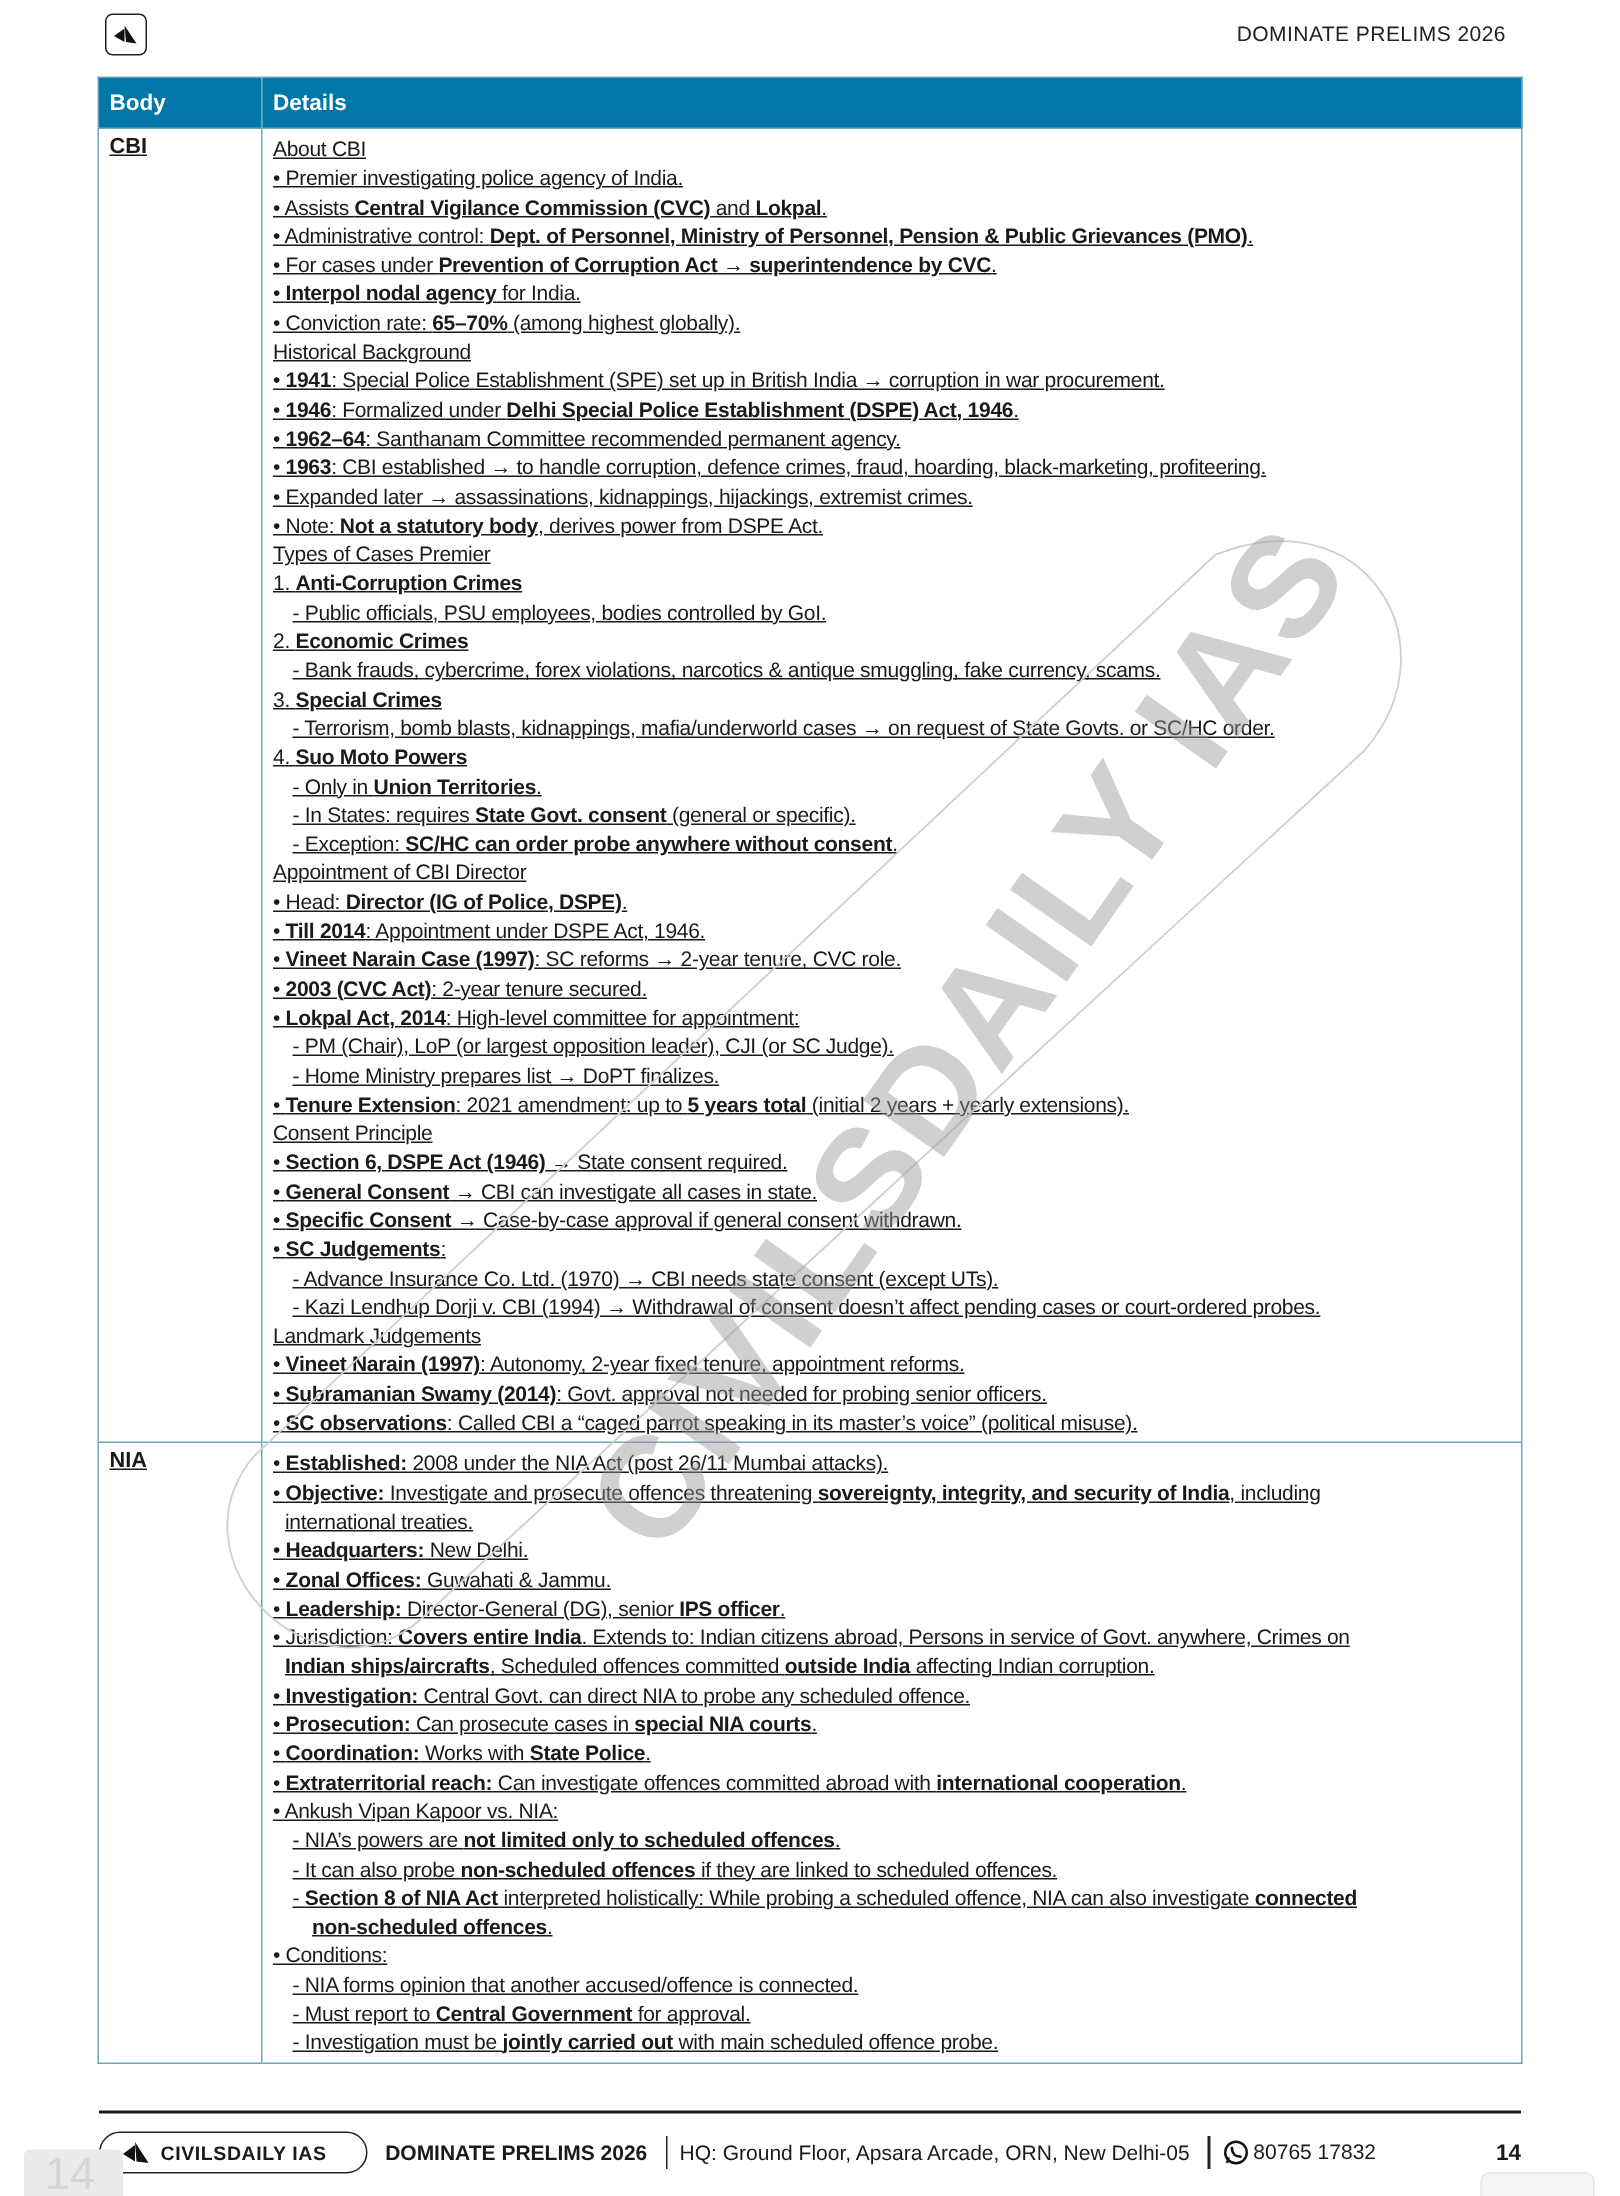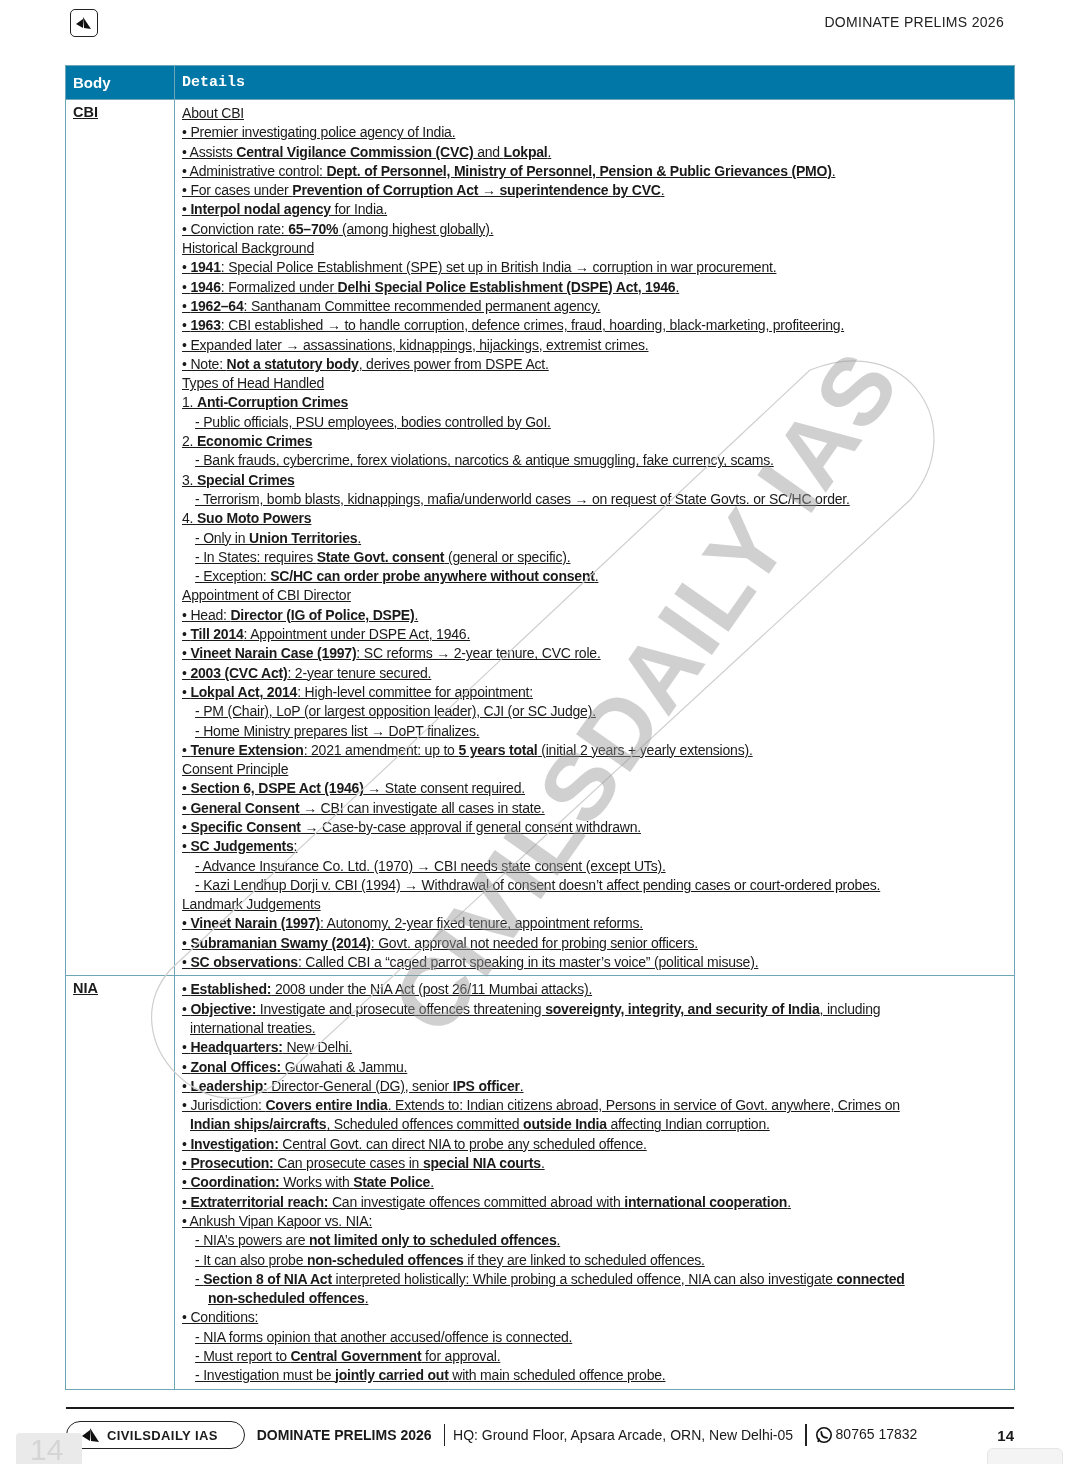--- a/index.html
+++ b/index.html
@@ -7,23 +7,23 @@
     body { position: relative; font-family: "Liberation Sans", sans-serif; color: #1a1a1a; }
 
     
     .page-header { position: absolute; left: 70px; top: 8px; width: 940px; height: 30px; display: flex; align-items: center; }
     .logo-box { width: 28px; height: 28px; border: 1.5px solid #222; border-radius: 5px; display: flex; align-items: center; justify-content: center; margin-right: 14px; }
     .header-title { font-size: 14px; letter-spacing: 0.1px; color: #222; }
     .header-title b { font-weight: 700; }
     .header-right { position: absolute; right: 6px; top: 6px; font-size: 14px; color: #222; letter-spacing: 0.3px; }
 
     
-    .notes-table { position: absolute; left: 65px; top: 65px; width: 950px; border: 1.5px solid #6fa6b7; border-collapse: collapse; }
+    .notes-table { position: absolute; left: 65px; top: 51px; width: 950px; border: 1.5px solid #6fa6b7; border-collapse: collapse; }
     .notes-table th { background: #0077a6; color: #fff; font-weight: 700; font-size: 15px; text-align: left; height: 34px; padding: 0 7px; border-right: 1.5px solid #6fa6b7; }
-    .notes-table th:last-child { border-right: none; font-family: Liberation Mono, monospace; }
+    .notes-table th:last-child { border-right: none; }
     .notes-table td { vertical-align: top; border-top: 1.5px solid #6fa6b7; border-right: 1.5px solid #6fa6b7; text-decoration: underline; }
     .notes-table td:last-child { border-right: none; margin-left: 36px; }
     .col-body { width: 109px; padding: 4px 7px; font-weight: 700; font-size: 14.5px; }
     .col-details { padding: 4px 7px 3px 7px; }
     .line { font-size: 14px; line-height: 19.3px; white-space: nowrap; letter-spacing: -0.2px; }
     .line.sub { padding-left: 13px; }
     .line.cont { padding-left: 8px; }
     .line.sub.cont { padding-left: 26px; }
     .line .b { font-weight: 700; }
 
@@ -75,21 +75,21 @@
           <div class="line"><span>• For cases under </span><span class="b">Prevention of Corruption Act → superintendence by CVC</span><span>.</span></div>
           <div class="line"><span>• </span><span class="b">Interpol nodal agency</span><span> for India.</span></div>
           <div class="line"><span>• Conviction rate: </span><span class="b">65–70%</span><span> (among highest globally).</span></div>
           <div class="line"><span>Historical Background</span></div>
           <div class="line"><span>• </span><span class="b">1941</span><span>: Special Police Establishment (SPE) set up in British India → corruption in war procurement.</span></div>
           <div class="line"><span>• </span><span class="b">1946</span><span>: Formalized under </span><span class="b">Delhi Special Police Establishment (DSPE) Act, 1946</span><span>.</span></div>
           <div class="line"><span>• </span><span class="b">1962–64</span><span>: Santhanam Committee recommended permanent agency.</span></div>
           <div class="line"><span>• </span><span class="b">1963</span><span>: CBI established → to handle corruption, defence crimes, fraud, hoarding, black-marketing, profiteering.</span></div>
           <div class="line"><span>• Expanded later → assassinations, kidnappings, hijackings, extremist crimes.</span></div>
           <div class="line"><span>• Note: </span><span class="b">Not a statutory body</span><span>, derives power from DSPE Act.</span></div>
-          <div class="line"><span>Types of Head Handled</span></div>
+          <div class="line"><span>Types of Cases Premier</span></div>
           <div class="line"><span>1. </span><span class="b">Anti-Corruption Crimes</span></div>
           <div class="line sub"><span>- Public officials, PSU employees, bodies controlled by GoI.</span></div>
           <div class="line"><span>2. </span><span class="b">Economic Crimes</span></div>
           <div class="line sub"><span>- Bank frauds, cybercrime, forex violations, narcotics &amp; antique smuggling, fake currency, scams.</span></div>
           <div class="line"><span>3. </span><span class="b">Special Crimes</span></div>
           <div class="line sub"><span>- Terrorism, bomb blasts, kidnappings, mafia/underworld cases → on request of State Govts. or SC/HC order.</span></div>
           <div class="line"><span>4. </span><span class="b">Suo Moto Powers</span></div>
           <div class="line sub"><span>- Only in </span><span class="b">Union Territories</span><span>.</span></div>
           <div class="line sub"><span>- In States: requires </span><span class="b">State Govt. consent</span><span> (general or specific).</span></div>
           <div class="line sub"><span>- Exception: </span><span class="b">SC/HC can order probe anywhere without consent</span><span>.</span></div>

